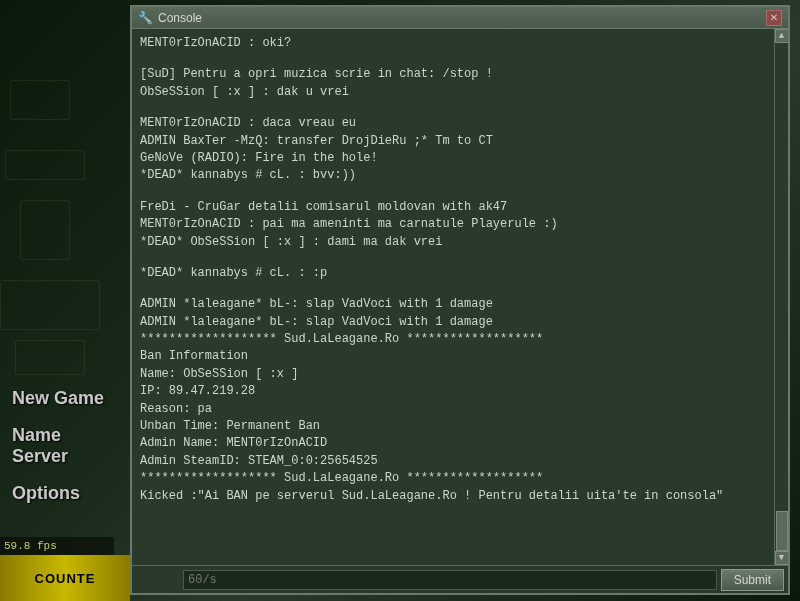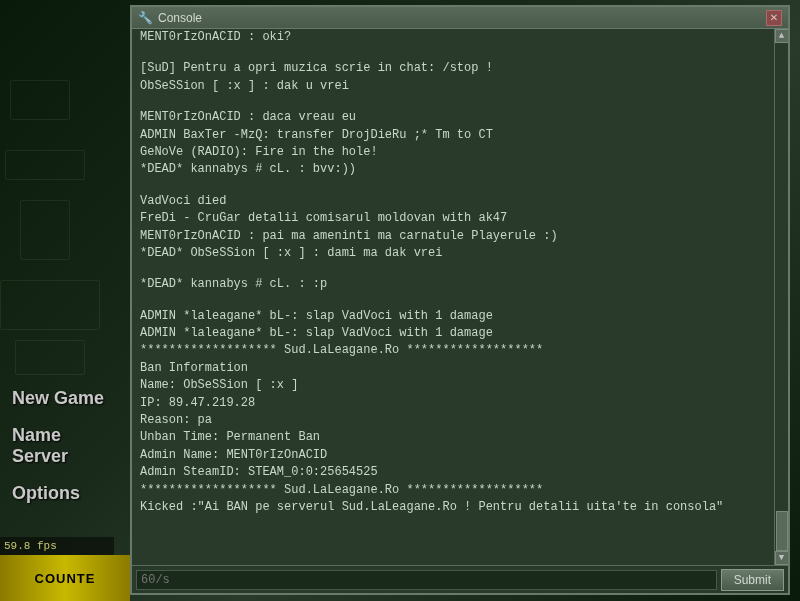--- a/index.html
+++ b/index.html
@@ -134,21 +134,21 @@
 
     .console-content-area {
       display: flex;
       flex: 1;
       overflow: hidden;
     }
 
     .console-messages {
       flex: 1;
       overflow-y: hidden;
-      padding: 0 8px;
+      padding: 6px 8px;
       color: #c8d8c8;
       font-size: 12px;
       line-height: 1.45;
       font-family: 'Courier New', monospace;
       background: #2a3a2a;
     }
 
     .console-scrollbar {
       width: 14px;
       background: #3a4a3a;
@@ -202,20 +202,21 @@
 
     .console-input {
       flex: 1;
       background: #1a2a1a;
       border: 1px solid #4a5a4a;
       color: #c8d8c8;
       font-family: 'Courier New', monospace;
       font-size: 12px;
       padding: 2px 4px;
       outline: none;
+      margin-left: 47px;
     }
 
     .submit-btn {
       background: linear-gradient(180deg, #6a7a6a, #4a5a4a);
       border: 1px solid #8a9a8a;
       color: #d0d8d0;
       font-family: Arial, sans-serif;
       font-size: 12px;
       padding: 2px 12px;
       margin-left: 4px;
@@ -293,21 +294,20 @@
     <span class="msg-line">MENT0rIzOnACID :  oki?</span>
         <span class="msg-blank"></span>
         <span class="msg-line">[SuD] Pentru a opri muzica scrie in chat: /stop !</span>
         <span class="msg-line">ObSeSSion [ :x ] :  dak u vrei</span>
         <span class="msg-blank"></span>
         <span class="msg-line">MENT0rIzOnACID :  daca vreau eu</span>
         <span class="msg-line">ADMIN BaxTer -MzQ: transfer DrojDieRu ;* Tm to CT</span>
         <span class="msg-line">GeNoVe (RADIO): Fire in the hole!</span>
         <span class="msg-line">*DEAD* kannabys # cL. :  bvv:))</span>
         <span class="msg-blank"></span>
-        <span class="msg-line">VadVoci died</span>
         <span class="msg-line">FreDi - CruGar detalii comisarul moldovan with ak47</span>
         <span class="msg-line">MENT0rIzOnACID :  pai ma ameninti ma carnatule Playerule :)</span>
         <span class="msg-line">*DEAD* ObSeSSion [ :x ] :  dami ma dak vrei</span>
         <span class="msg-blank"></span>
         <span class="msg-line">*DEAD* kannabys # cL. :  :p</span>
         <span class="msg-blank"></span>
         <span class="msg-line">ADMIN *laleagane* bL-: slap VadVoci with 1 damage</span>
         <span class="msg-line">ADMIN *laleagane* bL-: slap VadVoci with 1 damage</span>
         <span class="msg-line">******************* Sud.LaLeagane.Ro *******************</span>
         <span class="msg-line">Ban Information</span>

